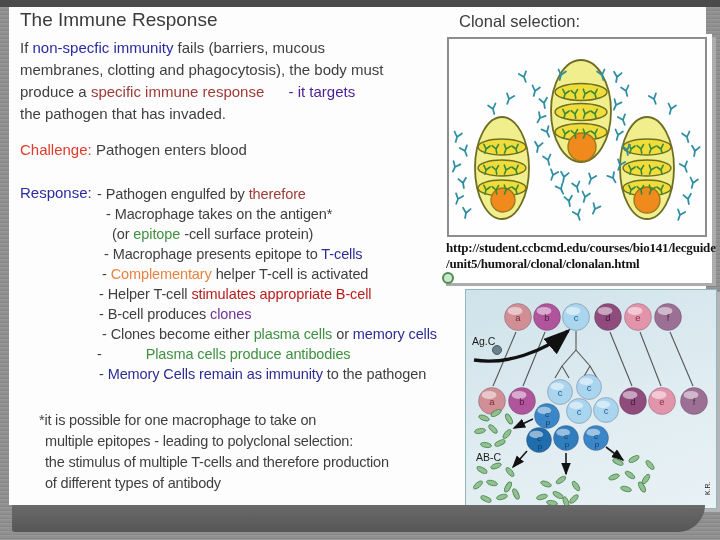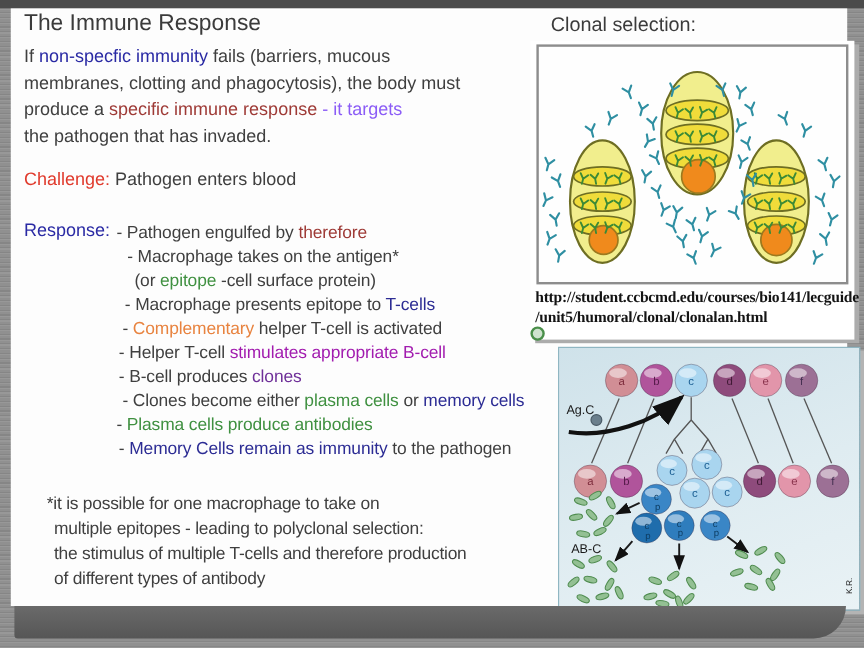--- a/index.html
+++ b/index.html
@@ -53,37 +53,37 @@
 
 <div class="stage">
   <div class="top-strip"></div>
   <div class="slide">
 
     <div class="page-title">The Immune Response</div>
 
     <div class="intro">
       <div class="line"><span style="color: rgb(63, 63, 63);">If </span><span style="color: rgb(42, 42, 164);">non-specfic immunity</span><span style="color: rgb(63, 63, 63);"> fails (barriers, mucous</span></div>
       <div class="line"><span style="color: rgb(63, 63, 63);">membranes, clotting and phagocytosis), the body must</span></div>
-      <div class="line"><span style="color: rgb(63, 63, 63);">produce a </span><span style="color: rgb(158, 58, 54);">specific immune response</span><span style="color: #8b5cf6;"> - it targets</span></div>
+      <div class="line"><span style="color: rgb(63, 63, 63);">produce a </span><span style="color: rgb(158, 58, 54);">specific immune response</span><span style="color: #4c1d95; margin-left: 20px;"> - it targets</span></div>
       <div class="line"><span style="color: rgb(63, 63, 63);">the pathogen that has invaded.</span></div>
     </div>
 
     <div class="challenge line"><span style="color: rgb(224, 58, 44);">Challenge:</span><span style="color: rgb(63, 63, 63);"> Pathogen enters blood</span></div>
 
     <div class="resp-label line"><span style="color: rgb(42, 42, 164);">Response:</span></div>
     <div class="resp-items">
       <div class="line"><span style="color: rgb(63, 63, 63);">- Pathogen engulfed by </span><span style="color: rgb(158, 58, 54);">therefore</span></div>
       <div class="line"><span style="color: rgb(63, 63, 63); text-align: right;">- Macrophage takes on the antigen*</span></div>
       <div class="line"><span style="color: rgb(63, 63, 63);">(or </span><span style="color: rgb(63, 144, 64);">epitope</span><span style="color: rgb(63, 63, 63);"> -cell surface protein)</span></div>
       <div class="line"><span style="color: rgb(63, 63, 63);">- Macrophage presents epitope to </span><span style="color: rgb(44, 44, 148);">T-cells</span></div>
       <div class="line"><span style="color: rgb(63, 63, 63);">- </span><span style="color: rgb(232, 131, 63);">Complementary</span><span style="color: rgb(63, 63, 63);"> helper T-cell is activated</span></div>
-      <div class="line"><span style="color: rgb(63, 63, 63);">- Helper T-cell </span><span style="color: #a21caf;">stimulates appropriate B-cell</span></div>
+      <div class="line"><span style="color: rgb(63, 63, 63);">- Helper T-cell </span><span style="color: #b91c1c;">stimulates appropriate B-cell</span></div>
       <div class="line"><span style="color: rgb(63, 63, 63);">- B-cell produces </span><span style="color: rgb(111, 48, 153);">clones</span></div>
       <div class="line"><span style="color: rgb(63, 63, 63);">- Clones become either </span><span style="color: rgb(63, 144, 64);">plasma cells</span><span style="color: rgb(63, 63, 63);"> or </span><span style="color: rgb(44, 44, 148);">memory cells</span></div>
-      <div class="line"><span style="color: rgb(63, 63, 63);">- </span><span style="color: rgb(63, 144, 64);">Plasma cells produce antibodies</span></div>
+      <div class="line"><span style="color: rgb(63, 63, 63);">- </span><span style="color: rgb(63, 144, 64); margin-left: 40px;">Plasma cells produce antibodies</span></div>
       <div class="line"><span style="color: rgb(63, 63, 63);">- </span><span style="color: rgb(44, 44, 148);">Memory Cells remain as immunity</span><span style="color: rgb(63, 63, 63);"> to the pathogen</span></div>
     </div>
 
     <div class="footnote">
       <div class="line">*it is possible for one macrophage to take on</div>
       <div class="line">multiple epitopes - leading to polyclonal selection:</div>
       <div class="line">the stimulus of multiple T-cells and therefore production</div>
       <div class="line">of different types of antibody</div>
     </div>
 

